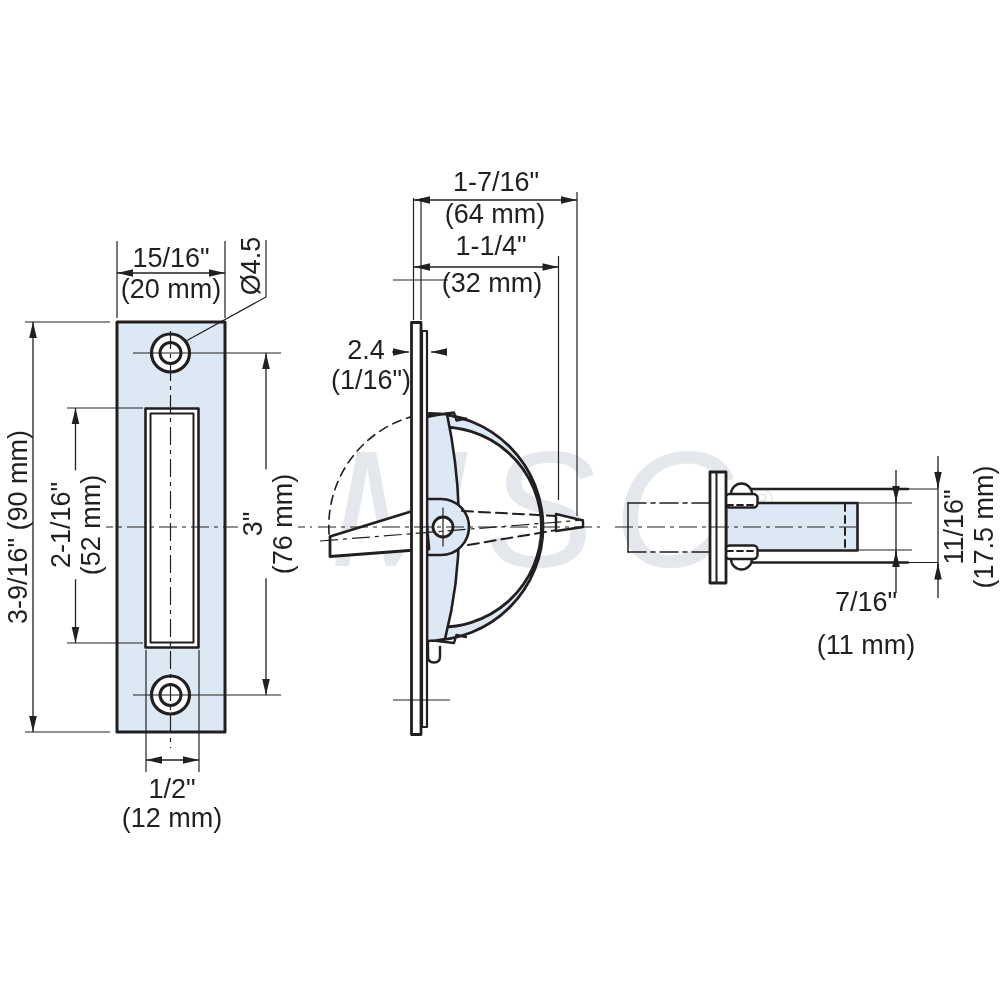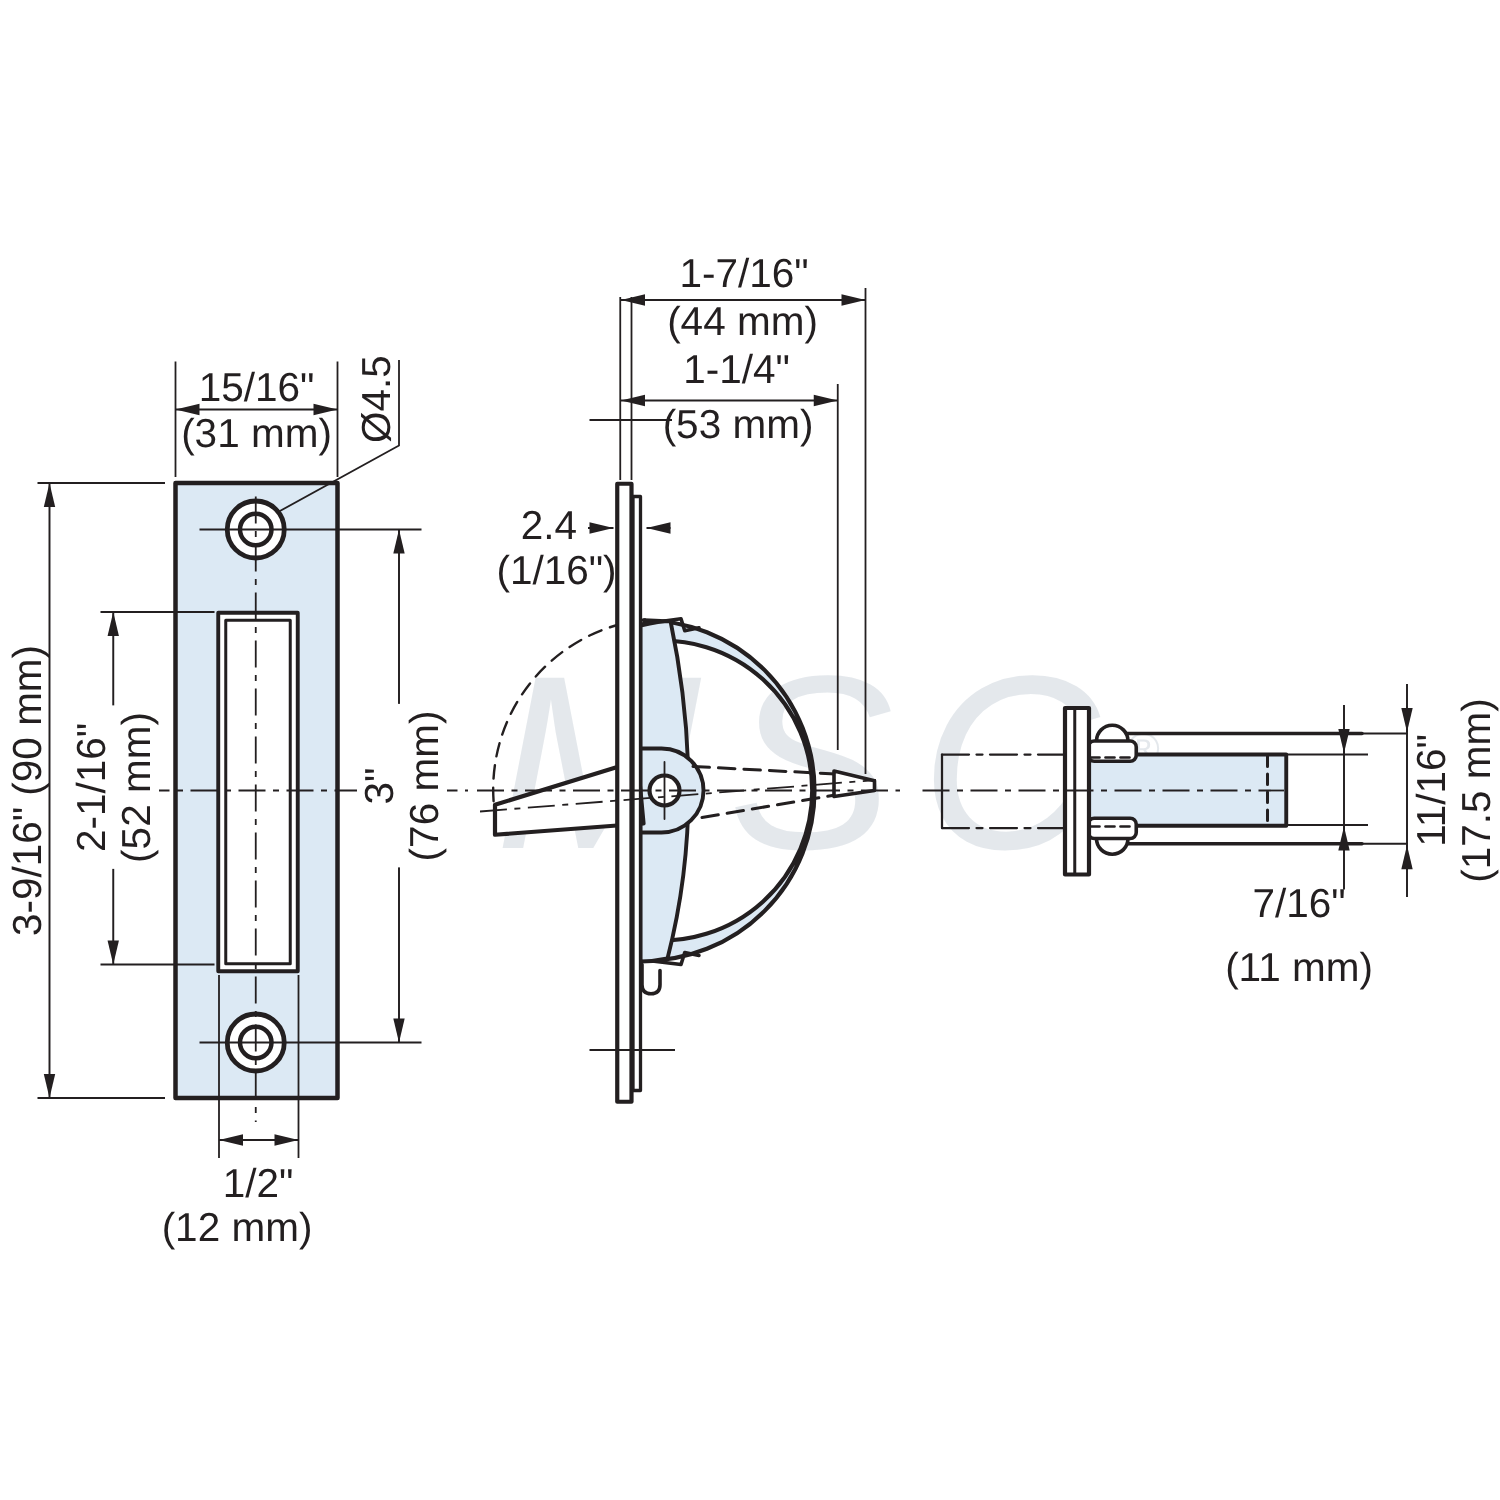--- a/index.html
+++ b/index.html
@@ -131,41 +131,41 @@
       <line x1="938" y1="456" x2="938" y2="598"></line>
       <line x1="938" y1="471" x2="938" y2="488" marker-end="url(#arr)"></line>
       <line x1="938" y1="580" x2="938" y2="563.5" marker-end="url(#arr)"></line>
       <line x1="896" y1="470" x2="896" y2="593"></line>
       <line x1="896" y1="487" x2="896" y2="502" marker-end="url(#arr)"></line>
       <line x1="896" y1="566" x2="896" y2="551" marker-end="url(#arr)"></line>
     </g>
   </svg>
 
   <div class="lbl" style="left:171px;top:258px">15/16"</div>
-  <div class="lbl" style="left:171px;top:289px">(31 mm)</div>
+  <div class="lbl" style="left:171px;top:289px">(20 mm)</div>
   <div class="lbl rot" style="left:251px;top:266px">Ø4.5</div>
   <div class="lbl rot" style="left:18px;top:527px">3-9/16" (90 mm)</div>
 
   <div class="lbl rot bg" style="left:76px;top:525px">
     <span class="two">2-1/16"</span>
     <span class="two">(52 mm)</span>
   </div>
 
   <div class="lbl rot bg" style="left:268px;top:524px">
     <span class="two">3"</span>
     <span class="two">(76 mm)</span>
   </div>
 
   <div class="lbl" style="left:172px;top:789px">1/2"</div>
-  <div class="lbl" style="left:158px;top:818px">(12 mm)</div>
+  <div class="lbl" style="left:172px;top:818px">(12 mm)</div>
 
   <div class="lbl" style="left:496px;top:182px">1-7/16"</div>
-  <div class="lbl" style="left:495px;top:214px">(44 mm)</div>
+  <div class="lbl" style="left:495px;top:214px">(64 mm)</div>
   <div class="lbl" style="left:491px;top:246px">1-1/4"</div>
-  <div class="lbl" style="left:492px;top:283px">(53 mm)</div>
+  <div class="lbl" style="left:492px;top:283px">(32 mm)</div>
   <div class="lbl" style="left:366px;top:350px">2.4</div>
   <div class="lbl" style="left:371px;top:380px">(1/16")</div>
 
   <div class="lbl rot" style="left:969px;top:527px">
     <span class="two">11/16"</span>
     <span class="two">(17.5 mm)</span>
   </div>
 
   <div class="lbl" style="left:866px;top:602px">7/16"</div>
   <div class="lbl" style="left:866px;top:645px">(11 mm)</div>

